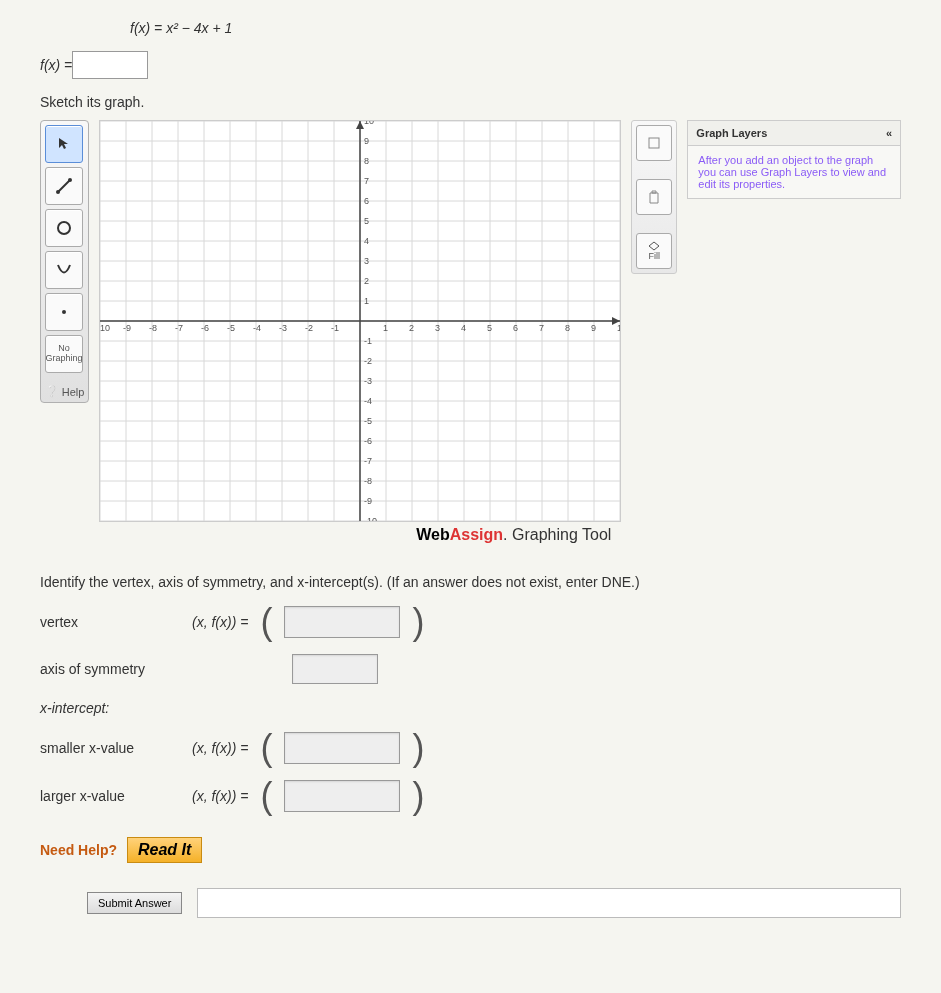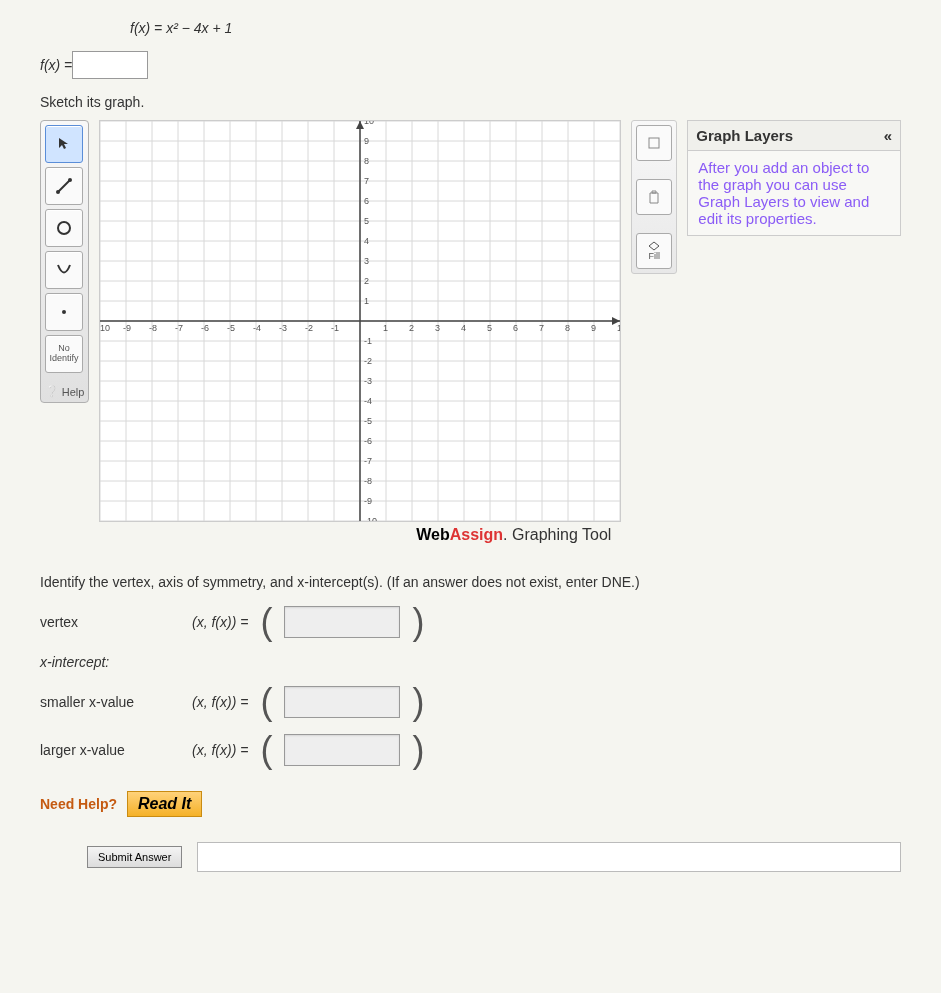--- a/index.html
+++ b/index.html
@@ -71,21 +71,21 @@
   border:1px solid #aaa; border-radius:3px;
   background:#fafafa;
   display:flex; align-items:center; justify-content:center;
   font-size:11px; color:#555;
   cursor:pointer;
 }
 .graph-layers {
   border:1px solid #ccc;
   background:#f8f8f5;
   width: 250px;
-  font-size:15px;
+  font-size:11px;
 }
 .gl-header {
   display:flex; justify-content:space-between; align-items:center;
   padding:6px 8px;
   font-weight:bold;
   border-bottom:1px solid #ccc;
   background:#f0f0ec;
 }
 .gl-body { padding:8px 10px; color:#8b5cf6; }
 .brand { text-align:right; font-size:16px; margin-top:4px; padding-right:10px; color:#333;}
@@ -160,21 +160,21 @@
       <svg width="16" height="16">
           <path d="M2 3 Q8 18 14 3" fill="none" stroke="#333" stroke-width="2"></path>
         </svg>
     </div>
     <div class="tool-btn">
       <svg width="16" height="16">
           <circle cx="8" cy="8" r="2" fill="#333"></circle>
         </svg>
     </div>
     <div class="tool-btn nosol">No
-Identify</div>
+Graphing</div>
     <div class="help-link">
       <span>❔</span>
       <span>Help</span>
     </div>
   </div>
 
   <div class="grid-wrap">
     <div class="grid">
       <svg viewBox="0 0 520 400" id="gridsvg">
           <line class="grid-line" x1="0" y1="0" x2="0" y2="400"></line>
@@ -302,20 +302,25 @@
   <div>Identify the vertex, axis of symmetry, and x-intercept(s). (If an answer does not exist, enter DNE.)</div>
 
   <div class="qrow">
     <span class="qlabel">vertex</span>
     <span class="expr">(x, f(x))  =</span>
     <span class="paren">(</span>
     <input class="ans-input" type="text" style="">
     <span class="paren">)</span>
   </div>
 
+  <div class="qrow">
+    <span class="qlabel">axis of symmetry</span>
+    <span style="width:88px"></span>
+    <input class="ans-input small" type="text" style="">
+  </div>
 
   <div class="qrow">
     <span class="qlabel" style="font-style:italic">x-intercept:</span>
   </div>
 
   <div class="qrow">
     <span class="qlabel">smaller x-value</span>
     <span class="expr">(x, f(x))  =</span>
     <span class="paren">(</span>
     <input class="ans-input" type="text" style="">

